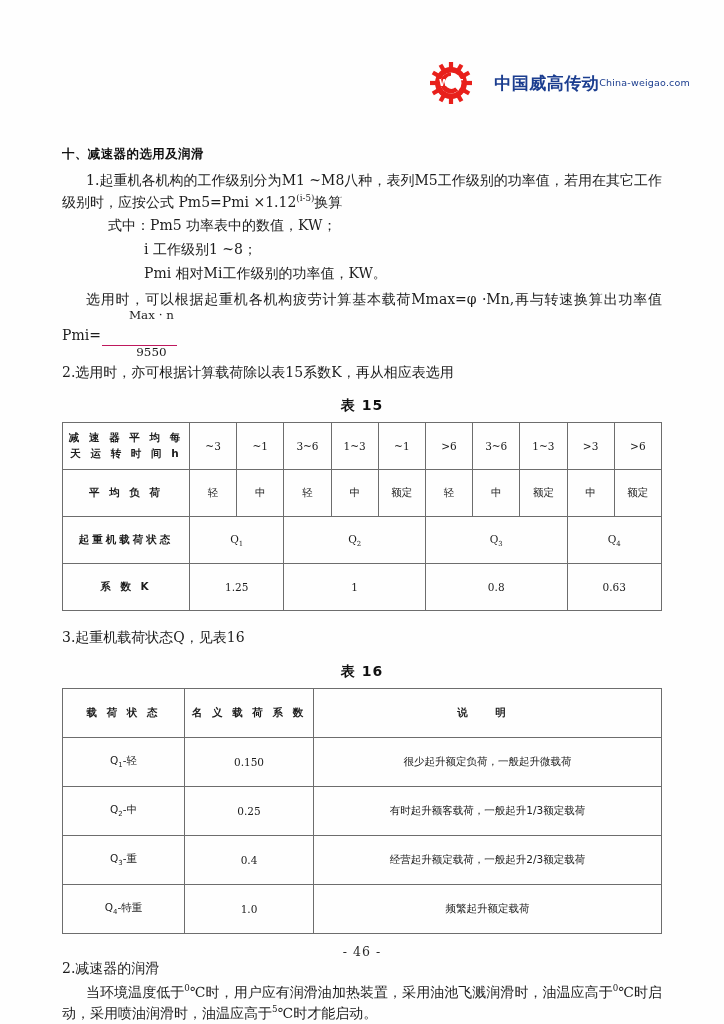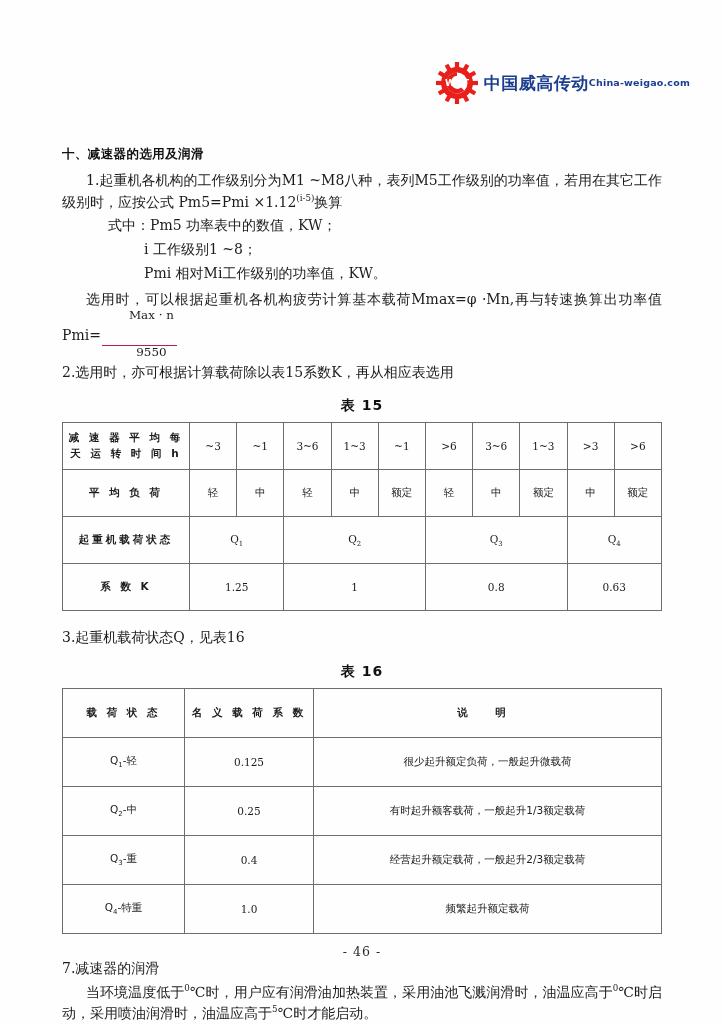--- a/index.html
+++ b/index.html
@@ -21,21 +21,21 @@
     background: #fefefe;
   }
 
   
   .logo-block {
     position: absolute;
     top: 62px;
     right: 34px;
     display: flex;
     align-items: center;
-    gap: 6px;
+    gap: 22px;
   }
   .gear-wrap {
     width: 42px;
     height: 42px;
     position: relative;
     flex: none;
   }
   .gear-wrap svg { display: block; }
   .logo-text {
     display: flex;
@@ -46,21 +46,21 @@
   .logo-cn {
     font-family: "DejaVu Sans", "Liberation Sans", sans-serif;
     font-size: 17px;
     font-weight: bold;
     color: #1b3d8f;
     letter-spacing: 0.5px;
   }
   .logo-en {
     font-family: "DejaVu Sans", "Liberation Sans", sans-serif;
     font-size: 9.5px;
-    font-weight: bold;
+    font-weight: normal;
     color: #1b3d8f;
     letter-spacing: 0.2px;
     margin-top: 3px;
   }
 
   
   .content {
     position: absolute;
     left: 62px;
     top: 146px;
@@ -290,42 +290,42 @@
     <div class="tbl-caption">表 16</div>
     <table class="doc t16">
       <tbody>
         <tr>
           <td class="hd c1">载 荷 状 态</td>
           <td class="hd c2">名 义 载 荷 系 数</td>
           <td class="hd-wide">说    明</td>
         </tr>
         <tr>
           <td class="c1">Q<sub class="subs">1</sub>-轻</td>
-          <td class="c2 num">0.125</td>
+          <td class="c2 num">0.150</td>
           <td class="desc">很少起升额定负荷，一般起升微载荷</td>
         </tr>
         <tr>
           <td class="c1">Q<sub class="subs">2</sub>-中</td>
           <td class="c2 num">0.25</td>
           <td class="desc">有时起升额客载荷，一般起升1/3额定载荷</td>
         </tr>
         <tr>
           <td class="c1">Q<sub class="subs">3</sub>-重</td>
           <td class="c2 num">0.4</td>
           <td class="desc">经营起升额定载荷，一般起升2/3额定载荷</td>
         </tr>
         <tr>
           <td class="c1">Q<sub class="subs">4</sub>-特重</td>
           <td class="c2 num">1.0</td>
           <td class="desc">频繁起升额定载荷</td>
         </tr>
       </tbody>
     </table>
 
-    <p class="para" style="margin-top:24px;">7.减速器的润滑</p>
+    <p class="para" style="margin-top:24px;">2.减速器的润滑</p>
 
     <p class="para indent1 gap-s">
       <span>当环境温度低于</span><sup class="sups">0</sup><span>℃时，用户应有润滑油加热装置，采用油池飞溅润滑时，油温应高于</span><sup class="sups">0</sup><span>℃时启动，采用喷油润滑时，油温应高于</span><sup class="sups">5</sup><span>℃时才能启动。</span>
     </p>
   </div>
 
   <div class="footer">- 46 -</div>
 
 </div>
 

